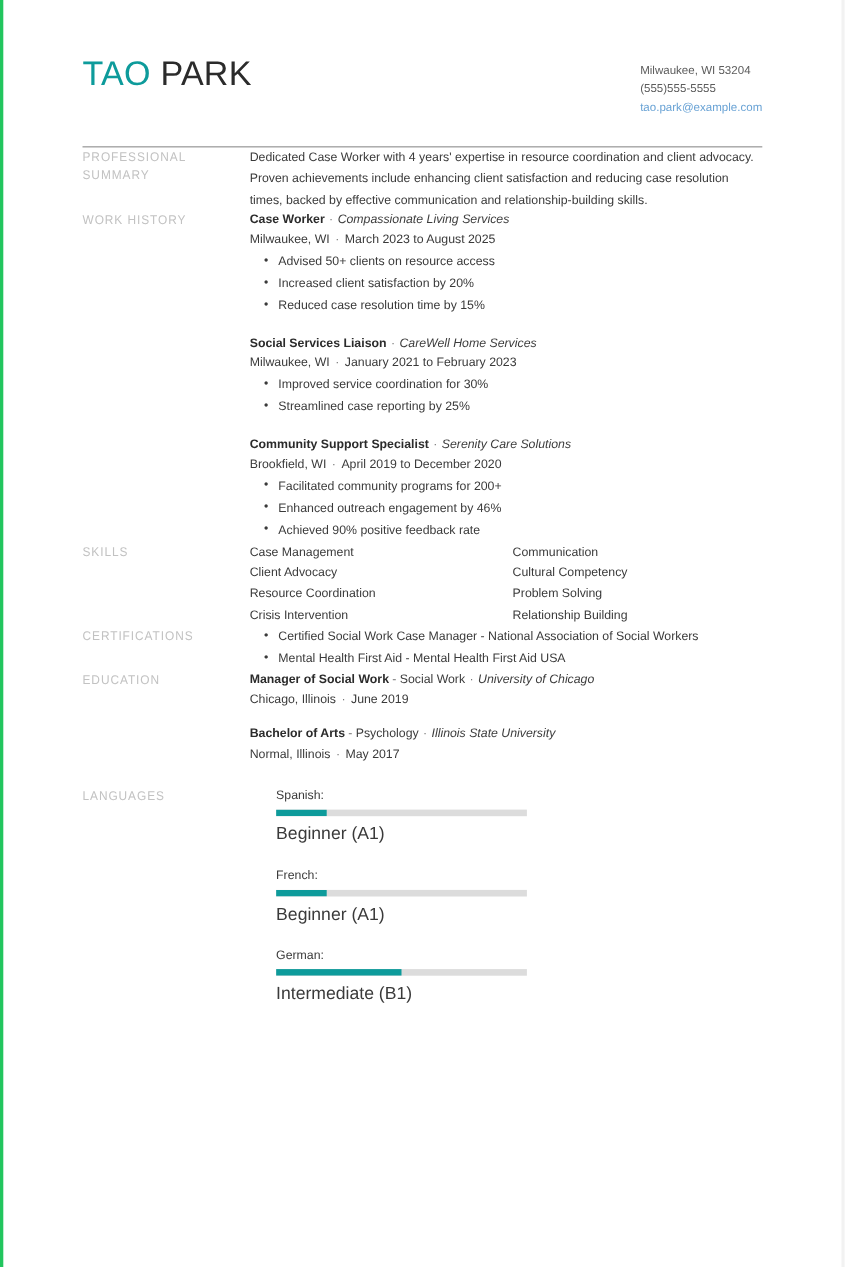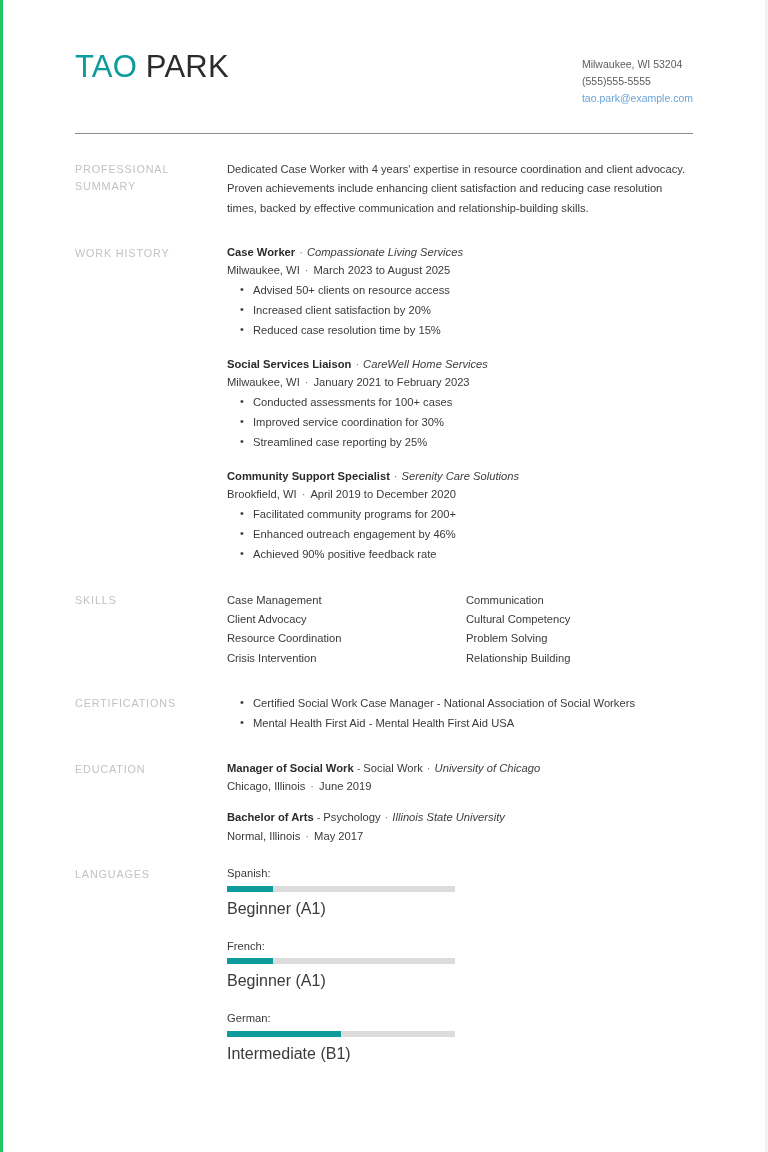--- a/index.html
+++ b/index.html
@@ -58,21 +58,20 @@
   .rule {
     margin-top: 26px;
     height: 1px;
     background: #8c8c8c;
   }
 
   
   .section {
     display: flex;
     align-items: flex-start;
-    margin-top: 26px;
   }
   .section.tight { margin-top: 20px; }
   .label-col {
     width: 152px;
     flex: 0 0 152px;
     padding-top: 1px;
   }
   .sec-label {
     font-size: 11.5px;
     letter-spacing: 0.9px;
@@ -180,20 +179,21 @@
     font-size: 11.2px;
     line-height: 1.62;
     color: #3a3a3a;
   }
   .edu-meta .sep { color: #7a7a7a; padding: 0 5px; }
 
   
   .lang-grid {
     display: flex;
     flex-wrap: wrap;
+    margin-left: 24px;
   }
   .lang {
     width: 228px;
     flex: 0 0 228px;
     margin-right: 13px;
     margin-bottom: 17px;
   }
   .lang-name {
     font-size: 11.2px;
     line-height: 1.5;
@@ -266,21 +266,20 @@
       </div>
 
       <div class="job">
         <div class="job-title">
           <span class="role">Social Services Liaison</span><span class="sep">·</span><span class="org">CareWell Home Services</span>
         </div>
         <div class="job-meta">
           <span>Milwaukee, WI</span><span class="sep">·</span><span>January 2021 to February 2023</span>
         </div>
         <ul class="bullets">
-          <li>Conducted assessments for 100+ cases</li>
           <li>Improved service coordination for 30%</li>
           <li>Streamlined case reporting by 25%</li>
         </ul>
       </div>
 
       <div class="job">
         <div class="job-title">
           <span class="role">Community Support Specialist</span><span class="sep">·</span><span class="org">Serenity Care Solutions</span>
         </div>
         <div class="job-meta">

